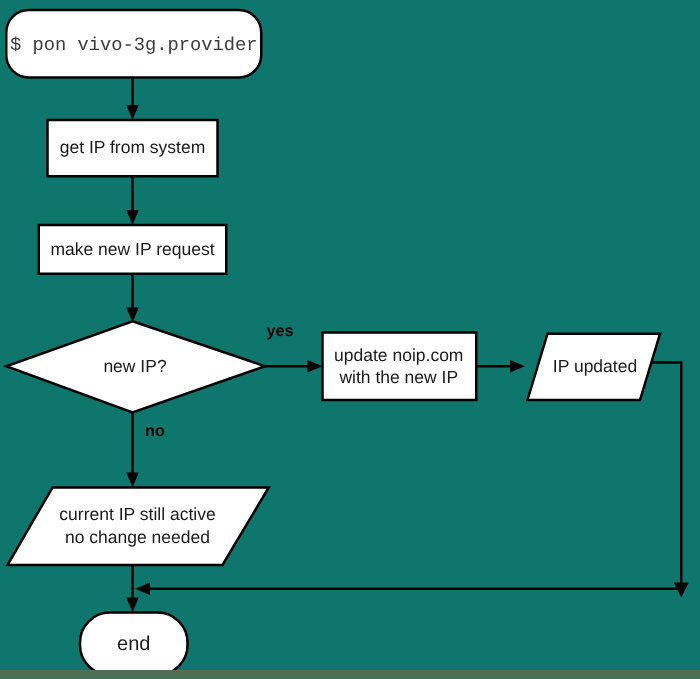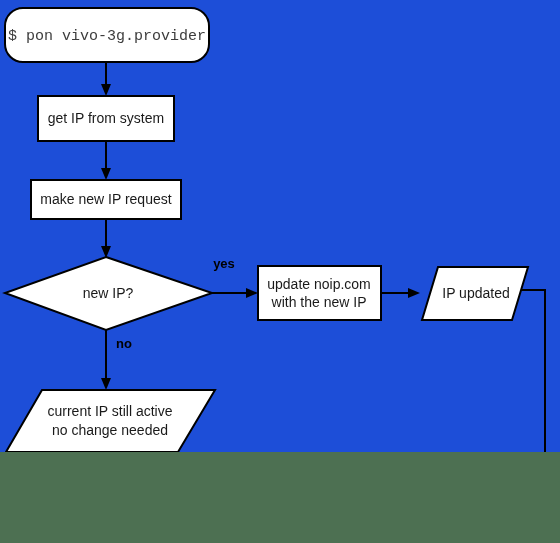--- a/index.html
+++ b/index.html
@@ -3,22 +3,22 @@
 <meta charset="utf-8">
 <style>
   html, body {
     margin: 0;
     padding: 0;
     background: #4d7052;
   }
   #canvas {
     position: relative;
     width: 560px;
-    height: 452px;
-    background: #1d4ed8;
+    height: 536px;
+    background: #0f766e;
     overflow: hidden;
   }
   svg.flow {
     display: block;
     width: 560px;
     height: 543px;
   }
   .node-shape {
     fill: #ffffff;
     stroke: #000000;

